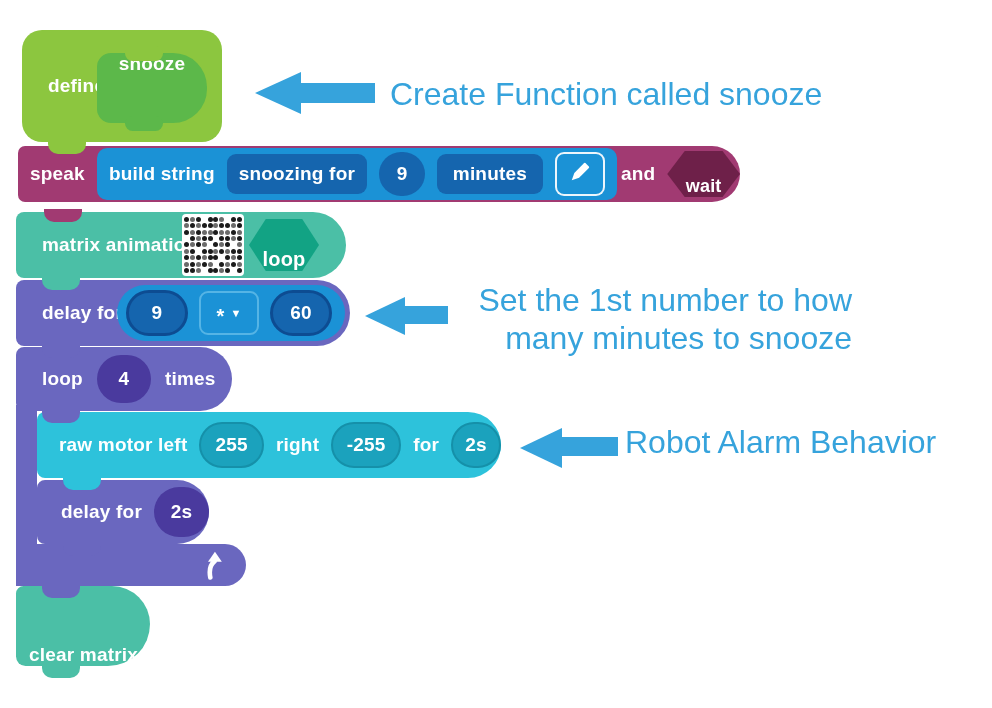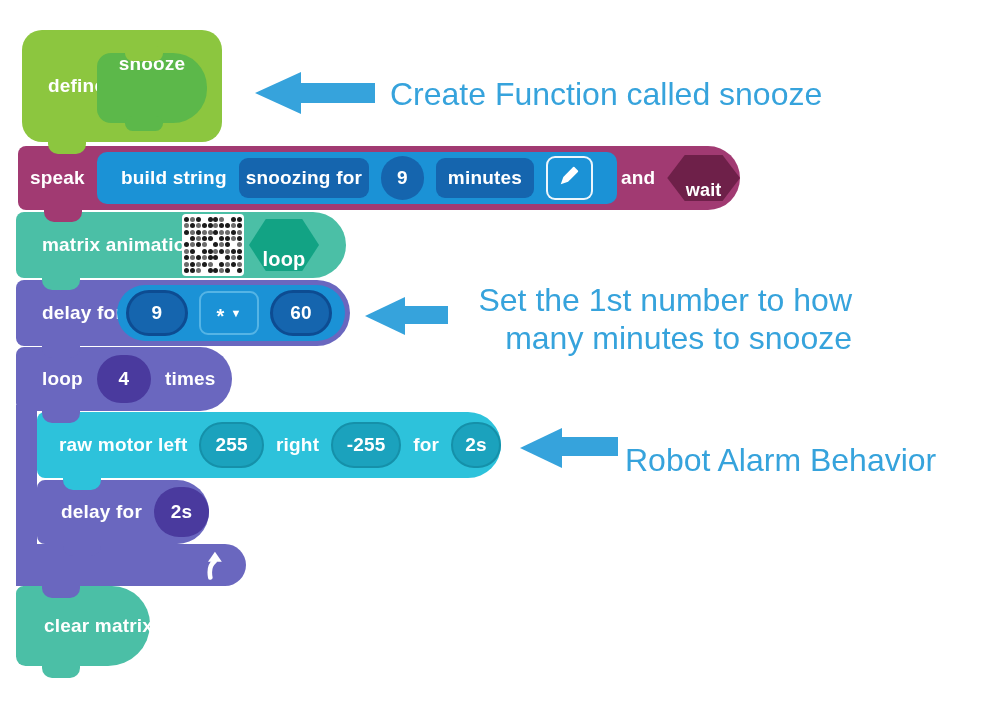--- a/index.html
+++ b/index.html
@@ -11,24 +11,24 @@
   .lbl{white-space:nowrap;}
   
   .b-define{left:22px;top:30px;width:200px;height:112px;background:var(--green);border-radius:20px;}
   .snooze-slot{position:absolute;left:75px;top:23px;width:110px;height:70px;background:var(--green-dark);
     border-radius:14px 34px 34px 14px;display:flex;justify-content:center;}
   .snooze-slot::before{content:"";position:absolute;left:28px;top:-7px;width:38px;height:15px;
     background:var(--green);border-radius:8px;}
   .snooze-slot::after{content:"";position:absolute;left:28px;bottom:-8px;width:38px;height:15px;
     background:var(--green-dark);border-radius:8px;}
   
-  .b-speak{left:18px;top:146px;width:722px;height:64px;background:var(--magenta);
+  .b-speak{left:18px;top:146px;width:722px;height:56px;background:var(--magenta);
     border-radius:8px 32px 32px 8px;padding-left:12px;}
   .builder{width:520px;height:52px;background:var(--blue);border-radius:10px;display:flex;
-    align-items:center;gap:12px;padding:0 24px;box-sizing:border-box;margin-left:12px;}
+    align-items:center;gap:12px;padding:0 12px;box-sizing:border-box;margin-left:12px;}
   .field{background:var(--blue-dark);height:40px;border-radius:9px;display:flex;
     align-items:center;justify-content:center;text-align:right;}
   .f1{width:146px;}
   .fnum{width:48px;height:44px;border-radius:22px;}
   .f2{width:110px;}
   .edit-btn{width:52px;height:44px;border-radius:9px;background:var(--blue);
     border:2px solid rgba(255,255,255,.92);display:flex;align-items:center;justify-content:center;box-sizing:border-box;}
   .hex{display:flex;align-items:flex-end;justify-content:center;
     clip-path:polygon(24% 0,76% 0,100% 50%,76% 100%,24% 100%,0 50%);}
   .hex-wait{width:78px;height:46px;background:var(--maroon-hex);margin-left:12px;font-size:18px;}
@@ -66,21 +66,21 @@
   .o255{width:70px;} .om255{width:76px;} .o2s{width:54px;}
   
   .b-delay2{left:37px;top:480px;width:172px;height:64px;background:var(--purple);
     border-radius:8px 32px 32px 8px;padding-left:24px;}
   .o2s-p{width:56px;height:50px;margin-left:12px;border-radius:25px;}
   
   .b-loopend{left:16px;top:544px;width:230px;height:42px;background:var(--purple);border-radius:0 21px 21px 0;}
   .loop-arrow{position:absolute;left:186px;top:7px;}
   
   .b-clear{left:16px;top:586px;width:134px;height:80px;background:var(--teal);
-    border-radius:8px 40px 44px 10px;padding-left:28px;}
+    border-radius:8px 40px 44px 10px;padding-left:13px;align-items:flex-end;}
   
   .note{position:absolute;color:var(--annotation-blue);font-weight:400;font-size:32px;white-space:nowrap;}
   .note2{text-align:right;line-height:38px;}
   .arr-head{position:absolute;width:0;height:0;border-style:solid;border-color:transparent;}
   .arr-shaft{position:absolute;background:var(--annotation-blue);}
   .a1h{left:255px;top:72px;border-width:21px 46px 21px 0;border-right-color:var(--annotation-blue);}
   .a1s{left:299px;top:83px;width:76px;height:20px;}
   .a2h{left:365px;top:297px;border-width:19px 40px 19px 0;border-right-color:var(--annotation-blue);}
   .a2s{left:403px;top:306px;width:45px;height:18px;}
   .a3h{left:520px;top:428px;border-width:20px 42px 20px 0;border-right-color:var(--annotation-blue);}
@@ -300,15 +300,15 @@
 
   <div class="arr-head a2h"></div>
   <div class="arr-shaft a2s"></div>
   <div class="note note2" style="left:452px;top:281px;width:400px;">
     <div>Set the 1st number to how</div>
     <div>many minutes to snooze</div>
   </div>
 
   <div class="arr-head a3h"></div>
   <div class="arr-shaft a3s"></div>
-  <div class="note" style="left:625px;top:442px;">Robot Alarm Behavior</div>
+  <div class="note" style="left:625px;top:424px;">Robot Alarm Behavior</div>
 
 </div>
 
 </body></html>

